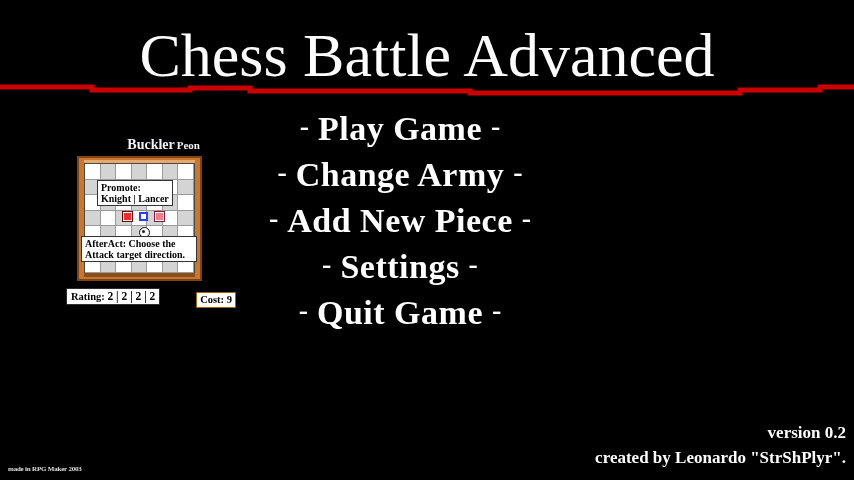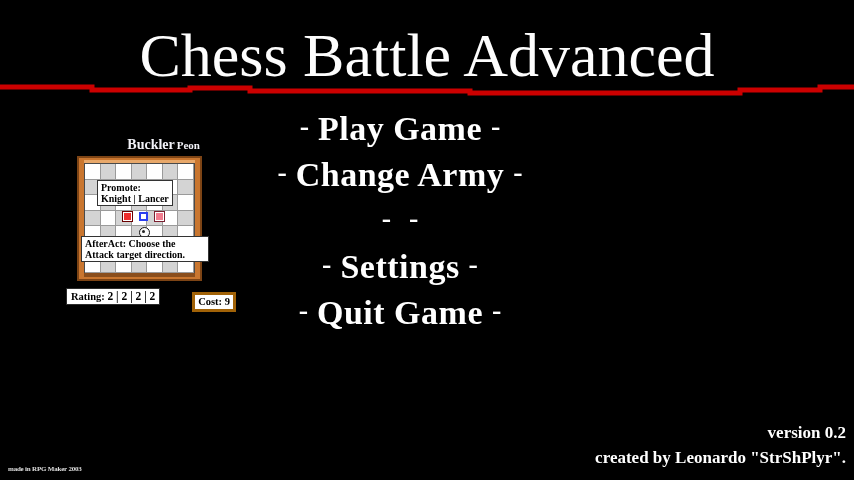--- a/index.html
+++ b/index.html
@@ -73,31 +73,31 @@
     background:#222;
   }
 
   .overlay-box{
     position:absolute;background:#ffffff;color:#000;
     border:1px solid #333;
     font-family:"Liberation Serif",serif;font-weight:700;
     line-height:11px;padding:1px 3px;box-sizing:border-box;white-space:nowrap;
   }
   #promote-box{left:18px;top:22px;font-size:10px;text-align:left;}
-  #afteract-box{left:2px;top:78px;width:128px;font-size:10px;}
+  #afteract-box{left:2px;top:78px;width:116px;font-size:10px;}
 
   #info-wrap{position:relative;margin-top:4px;margin-left:6px;width:132px;}
   #info-box{
     background:#ffffff;color:#000;border:1px solid #2b2b2b;
     font-family:"Liberation Serif",serif;font-weight:700;font-size:10.5px;
     line-height:11.5px;padding:2px 3px 2px 4px;width:96px;box-sizing:border-box;
   }
   #cost-badge{
     position:absolute;right:-38px;top:7px;
-    background:#ffffff;color:#000;border:3px solid #a16207;
+    background:#ffffff;color:#000;border:1px solid #a16207;
     font-family:"Liberation Serif",serif;font-weight:700;font-size:10.5px;
     line-height:12px;padding:1px 3px;white-space:nowrap;
   }
   #rating-box{
     margin-top:3px;background:#ffffff;color:#000;border:1px solid #2b2b2b;
     font-family:"Liberation Serif",serif;font-weight:700;font-size:10.5px;
     line-height:12px;padding:1px 4px;display:inline-block;white-space:nowrap;
   }
   #rating-box .rv{font-size:11.5px;}
 
@@ -134,20 +134,21 @@
     </div>
 
     <div class="menu-item">
       <span class="menu-dash">-</span>
       <span class="menu-label">Change Army</span>
       <span class="menu-dash">-</span>
     </div>
 
     <div class="menu-item">
       <span class="menu-dash">-</span>
+      <span class="menu-label">Add New Piece</span>
       <span class="menu-dash">-</span>
     </div>
 
     <div class="menu-item">
       <span class="menu-dash">-</span>
       <span class="menu-label">Settings</span>
       <span class="menu-dash">-</span>
     </div>
 
     <div class="menu-item">

